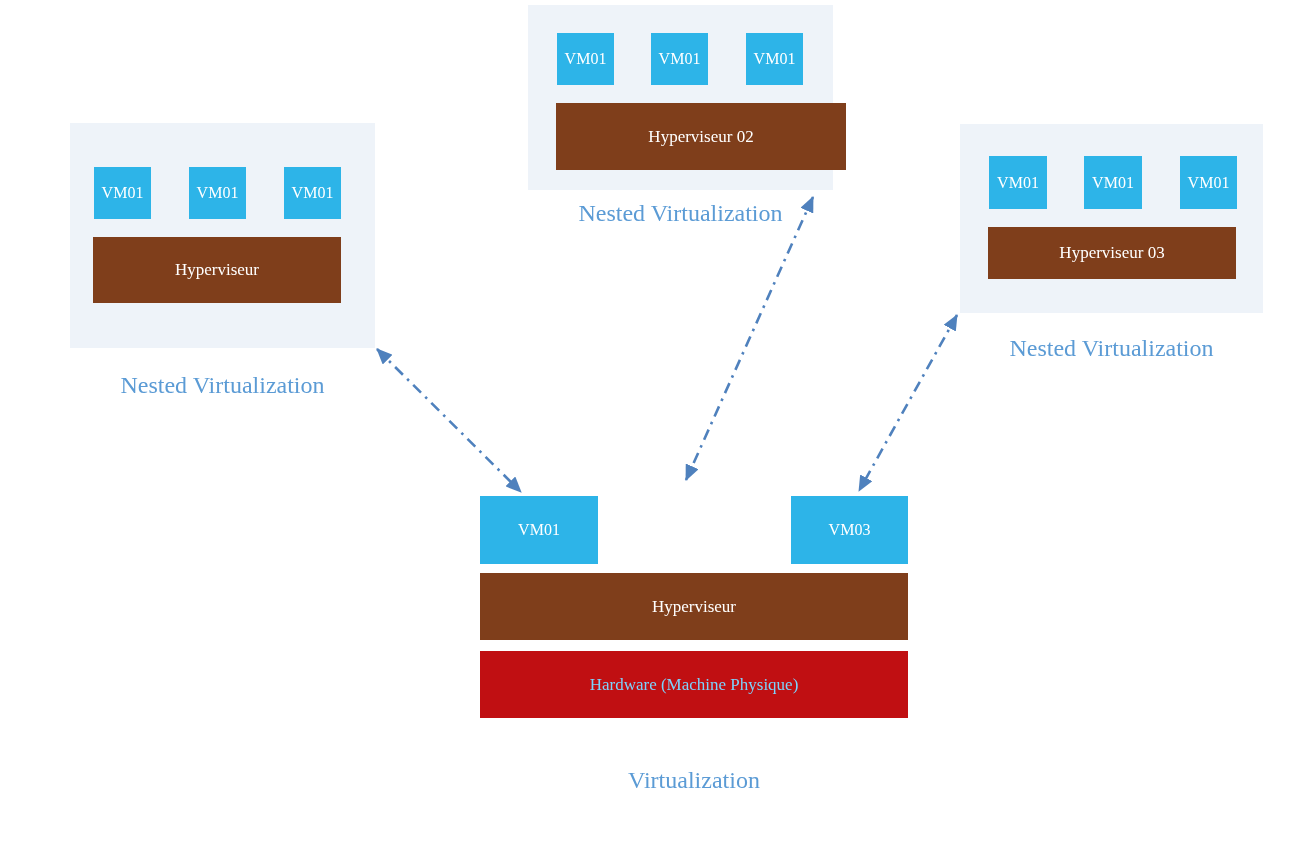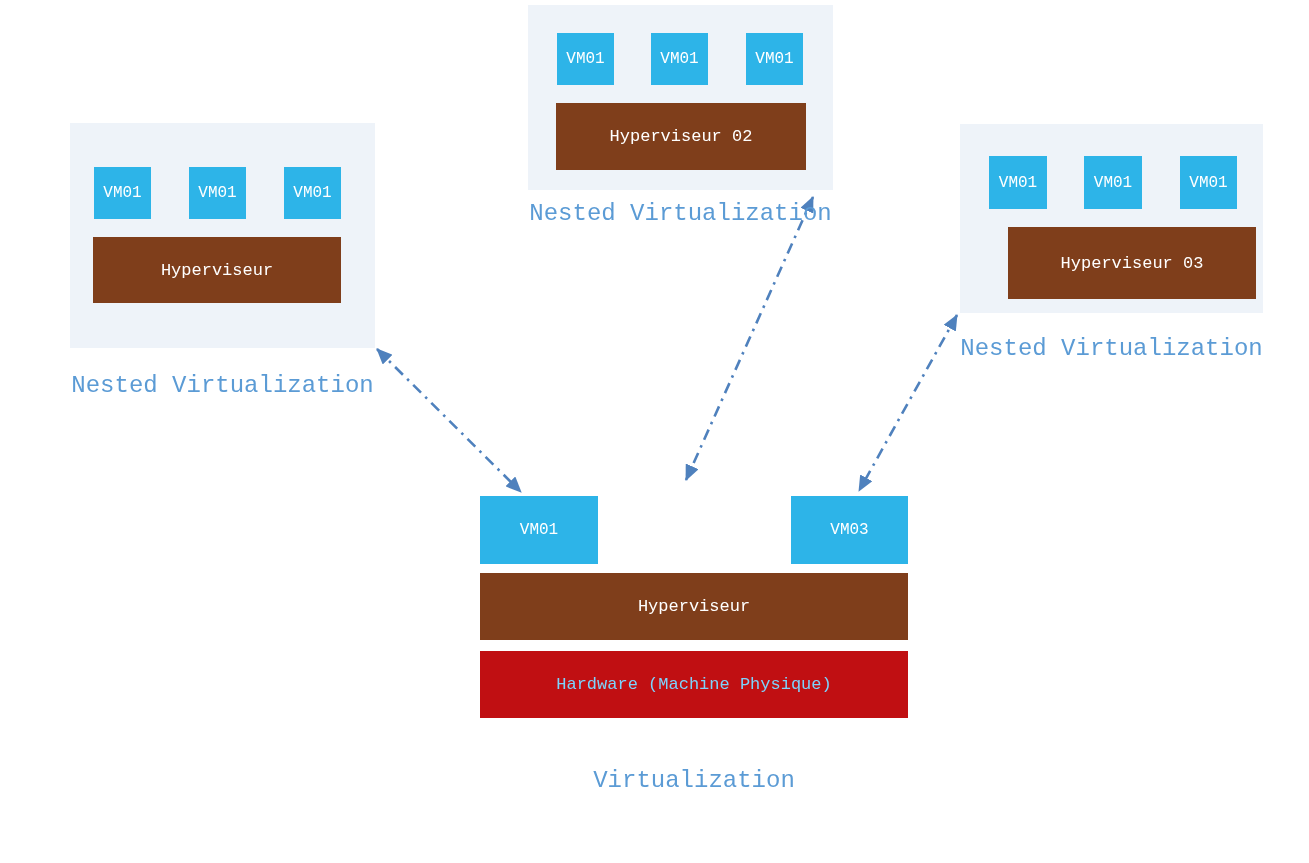--- a/index.html
+++ b/index.html
@@ -11,21 +11,21 @@
     --arrow:#4f81bd;
     --page-bg:#ffffff;
   }
   *{margin:0;padding:0;box-sizing:border-box;}
   html,body{background:var(--page-bg);}
   .canvas{
     position:relative;
     width:1309px;height:863px;
     overflow:hidden;
     background:var(--page-bg);
-    font-family:Liberation Mono, monospace;
+    font-family:Liberation Serif, serif;
   }
   .panel{
     position:absolute;
     background:var(--panel-bg);
   }
   .vm-box{
     position:absolute;
     background:var(--vm);
     color:#ffffff;
     display:flex;align-items:center;justify-content:center;
@@ -87,37 +87,37 @@
     </defs>
     <line x1="377" y1="349" x2="521" y2="492" marker-start="url(#ah)" marker-end="url(#ah)"></line>
     <line x1="813" y1="197" x2="686" y2="480" marker-start="url(#ah)" marker-end="url(#ah)"></line>
     <line x1="957" y1="315" x2="859" y2="491" marker-start="url(#ah)" marker-end="url(#ah)"></line>
   </svg>
 
   <div class="panel" style="left:528px;top:5px;width:305px;height:185px;">
     <div class="vm-box" style="left:29px;top:28px;width:57px;height:52px;">VM01</div>
     <div class="vm-box" style="left:123px;top:28px;width:57px;height:52px;">VM01</div>
     <div class="vm-box" style="left:218px;top:28px;width:57px;height:52px;">VM01</div>
-    <div class="hyp-box" style="left:28px;top:98px;width:250px;height:67px;">Hyperviseur 02</div>
+    <div class="hyp-box" style="left:28px;top:98px;width:290px;height:67px;">Hyperviseur 02</div>
   </div>
   <div class="diagram-label" style="left:528px;top:200px;width:305px;">Nested Virtualization</div>
 
   <div class="panel" style="left:70px;top:123px;width:305px;height:225px;">
     <div class="vm-box" style="left:24px;top:44px;width:57px;height:52px;">VM01</div>
     <div class="vm-box" style="left:119px;top:44px;width:57px;height:52px;">VM01</div>
     <div class="vm-box" style="left:214px;top:44px;width:57px;height:52px;">VM01</div>
     <div class="hyp-box" style="left:23px;top:114px;width:248px;height:66px;">Hyperviseur</div>
   </div>
   <div class="diagram-label" style="left:70px;top:372px;width:305px;">Nested Virtualization</div>
 
   <div class="panel" style="left:960px;top:124px;width:303px;height:189px;">
     <div class="vm-box" style="left:29px;top:32px;width:58px;height:53px;">VM01</div>
     <div class="vm-box" style="left:124px;top:32px;width:58px;height:53px;">VM01</div>
     <div class="vm-box" style="left:220px;top:32px;width:57px;height:53px;">VM01</div>
-    <div class="hyp-box" style="left:28px;top:103px;width:248px;height:72px;margin-left:20px;">Hyperviseur 03</div>
+    <div class="hyp-box" style="left:28px;top:103px;width:248px;height:52px;">Hyperviseur 03</div>
   </div>
   <div class="diagram-label" style="left:960px;top:335px;width:303px;">Nested Virtualization</div>
 
   <div class="vm-box" style="left:480px;top:496px;width:118px;height:68px;">VM01</div>
   <div class="vm-box" style="left:791px;top:496px;width:117px;height:68px;">VM03</div>
   <div class="hyp-box" style="left:480px;top:573px;width:428px;height:67px;">Hyperviseur</div>
   <div class="hw-box" style="left:480px;top:651px;width:428px;height:67px;">Hardware (Machine Physique)</div>
   <div class="diagram-label" style="left:480px;top:767px;width:428px;">Virtualization</div>
 
 

